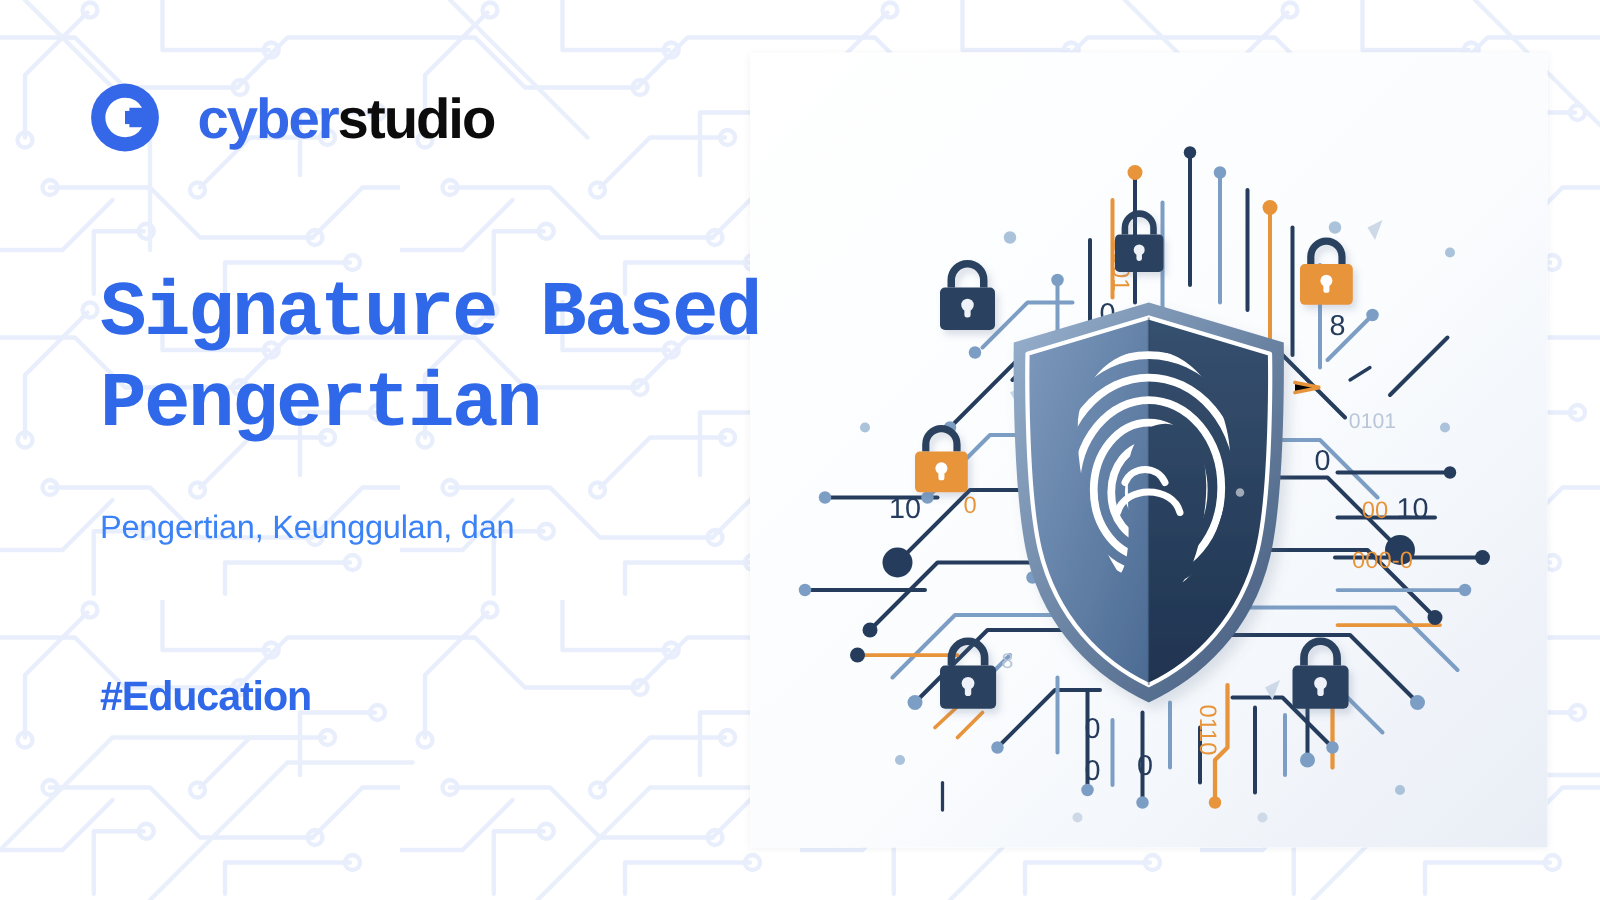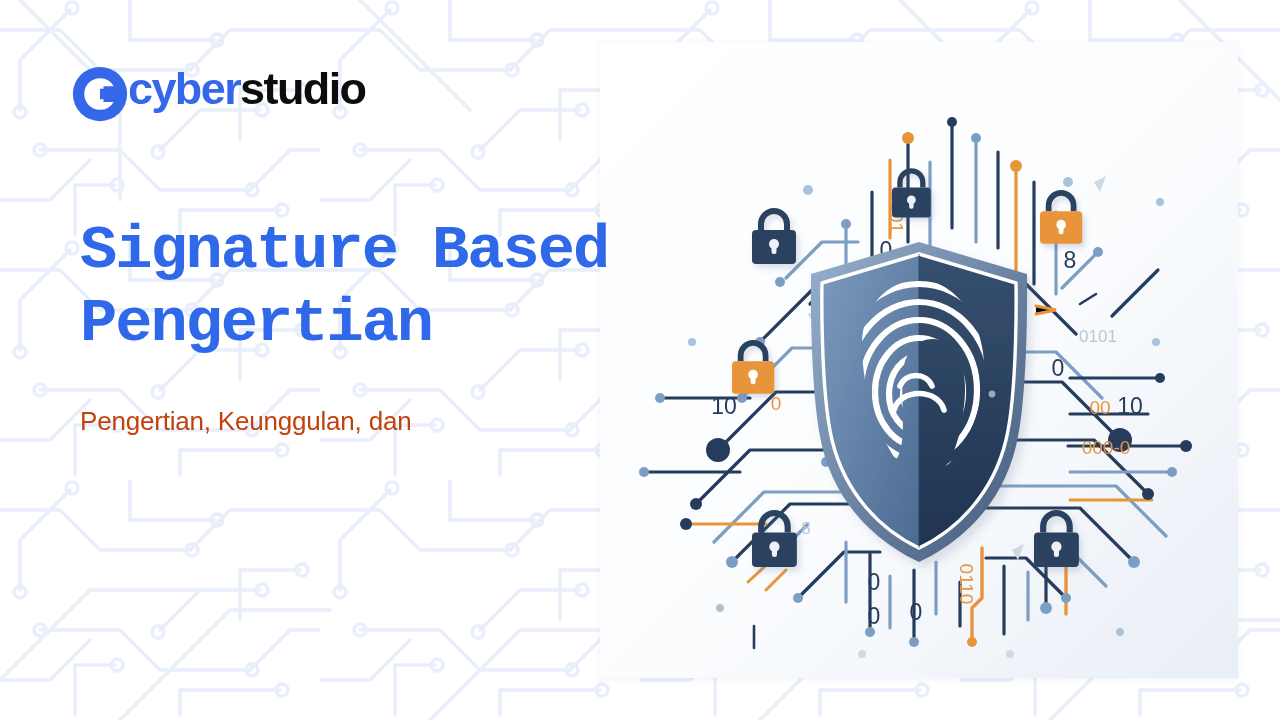--- a/index.html
+++ b/index.html
@@ -29,21 +29,21 @@
     position:absolute;
     left:0; top:0;
     width:600px; height:720px;
     z-index:3;
   }
 
   
   #brand {
     position:absolute;
     left:72px; top:66px;
-    display:flex; align-items:flex-start; gap:0;
+    display:flex; align-items:center; gap:30px;
   }
   #brand-mark {
     width:56px; height:56px;
     flex:0 0 56px;
     display:block;
   }
   #brand-word {
     font-size:45px;
     font-weight:700;
     letter-spacing:-1.6px;
@@ -65,21 +65,21 @@
     line-height:1.18;
     letter-spacing:-2.0px;
     font-family:Liberation Mono, monospace;
   }
 
   
   #subtitle {
     position:absolute;
     left:80px; top:400px;
     width:500px;
-    color:#c2410c;
+    color:#3b82f6;
     font-size:26px;
     font-weight:400;
     line-height:1.62;
     letter-spacing:-0.2px;
   }
 
   
   #hashtag {
     position:absolute;
     left:80px; top:540px;
@@ -173,20 +173,21 @@
 
     <h1 id="headline">
       <span>Signature Based</span><br>
       <span>Pengertian</span>
     </h1>
 
     <p id="subtitle">
       <span>Pengertian, Keunggulan, dan</span><br>
     </p>
 
+    <div id="hashtag">#Education</div>
   </div>
 
   <div id="illustration-panel">
     <svg id="illustration-svg" viewBox="0 0 638 636" xmlns="http://www.w3.org/2000/svg">
       <defs>
         <linearGradient id="panelBg" x1="0" y1="0" x2="1" y2="1">
           <stop offset="0%" stop-color="#ffffff"></stop>
           <stop offset="55%" stop-color="#fafcfe"></stop>
           <stop offset="100%" stop-color="#e9eef6"></stop>
         </linearGradient>

